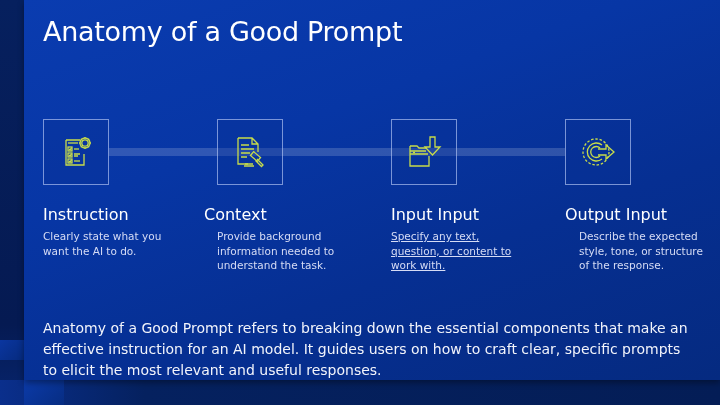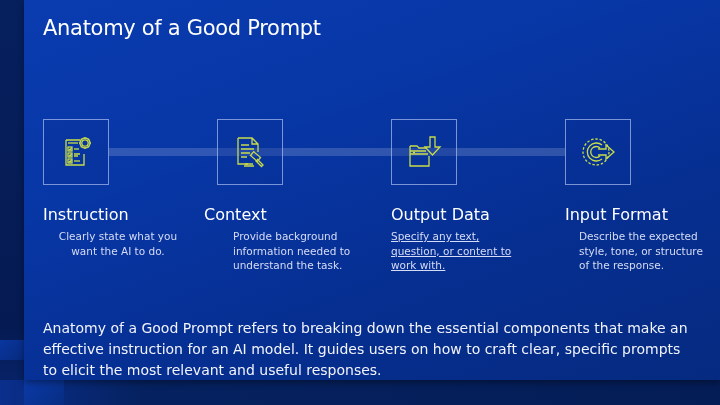--- a/index.html
+++ b/index.html
@@ -26,21 +26,21 @@
       position: absolute; left: 24px; bottom: 0; width: 40px; height: 25px;
       background: linear-gradient(135deg, #0b3aa8, #072d82);
     }
     .panel {
       position: absolute; left: 24px; top: 0; width: 696px; height: 380px;
       background: linear-gradient(160deg, #0a3cb0 0%, #0736a5 35%, #062f92 65%, #052a80 100%);
       box-shadow: 0 3px 6px rgba(0,0,0,0.35);
     }
     .title {
       position: absolute; left: 43px; top: 16px;
-      font-size: 21px; font-weight: normal; letter-spacing: -0.3px;
+      font-size: 27px; font-weight: normal; letter-spacing: -0.3px;
       color: #ffffff;
     }
     .connector {
       position: absolute; left: 109px; top: 148px; width: 456px; height: 8px;
       background: rgba(255,255,255,0.17);
     }
     .step-box {
       position: absolute; top: 119px; width: 66px; height: 66px;
       border: 1.5px solid rgba(200,215,255,0.6);
       display: flex; align-items: center; justify-content: center;
@@ -89,58 +89,58 @@
     <path d="M18 22 H24 M18 24 H22"></path>
     <rect x="12" y="27" width="4" height="4"></rect>
       <path d="M13 29 l1 1 l1.5 -2"></path>
     <path d="M18 29 H24"></path>
     <circle cx="29" cy="11" r="3.2"></circle>
     <path d="M29 5 V6.5 M29 15.5 V17 M23 11 H24.5 M33.5 11 H35 M24.8 6.8 L25.9 7.9 M32.1 14.1 L33.2 15.2 M24.8 15.2 L25.9 14.1 M32.1 7.9 L33.2 6.8"></path>
     <circle cx="29" cy="11" r="5"></circle>
   </svg>
 </div>
 <div class="step-title" style="left:43px;">Instruction</div>
-<div class="step-desc" style="left:43px;text-align:center;">Clearly state what you
+<div class="step-desc" style="left:43px;">Clearly state what you
 want the AI to do.</div>
 
 <div class="step-box" style="left:217px;">
   <svg viewBox="0 0 40 40" fill="none" stroke="#c8dc4a" stroke-width="1.3">
     <path d="M8 6 H22 L28 12 V20 M22 6 V12 H28"></path>
     <path d="M8 6 V32 H18"></path>
     <path d="M11 13 H19 M11 17 H24 M11 21 H20 M11 25 H17"></path>
     <rect x="21" y="22" width="9" height="5" transform="rotate(40 25.5 24.5)"></rect>
     <path d="M27 27 L33 33 L31.5 34.5 L25.5 28.5"></path>
     <path d="M14 34 H24 M15 32 H23"></path>
   </svg>
 </div>
 <div class="step-title" style="left:204px;">Context</div>
-<div class="step-desc" style="left:233px;">Provide background
+<div class="step-desc" style="left:217px;">Provide background
 information needed to
 understand the task.</div>
 
 <div class="step-box" style="left:391px;">
   <svg viewBox="0 0 40 40" fill="none" stroke="#c8dc4a" stroke-width="1.3">
     <path d="M26 5 H31 V15 H36 L28.5 23 L21 15 H26 Z"></path>
     <path d="M6 14 H13 L15 16 H22"></path>
     <path d="M6 14 V34 H25 V24"></path>
     <path d="M6 19 H22 M6 22 H24"></path>
     <path d="M9 20.5 H11"></path>
   </svg>
 </div>
-<div class="step-title" style="left:391px;">Output Data</div>
+<div class="step-title" style="left:391px;">Input Input</div>
 <div class="step-desc" style="left:391px;text-decoration:underline;"> Specify any text,
 question, or content to
 work with.</div>
 
 <div class="step-box" style="left:565px;">
   <svg viewBox="0 0 40 40" fill="none" stroke="#c8dc4a" stroke-width="1.3">
     <circle cx="18" cy="20" r="13" stroke-dasharray="2.5 1.8"></circle>
     <path d="M24 13 A9 9 0 1 0 24 27"></path>
     <path d="M22 16 A5.5 5.5 0 1 0 22 24"></path>
     <path d="M20 17 H28 V13 L36 20 L28 27 V23 H20"></path>
   </svg>
 </div>
-<div class="step-title" style="left:565px;">Input Format</div>
+<div class="step-title" style="left:565px;">Output Input</div>
 <div class="step-desc" style="left:579px;">Describe the expected
 style, tone, or structure
 of the response.</div>
 
 <p class="summary">Anatomy of a Good Prompt refers to breaking down the essential components that make an effective instruction for an AI model. It guides users on how to craft clear, specific prompts to elicit the most relevant and useful responses.</p>
 
 </body></html>

